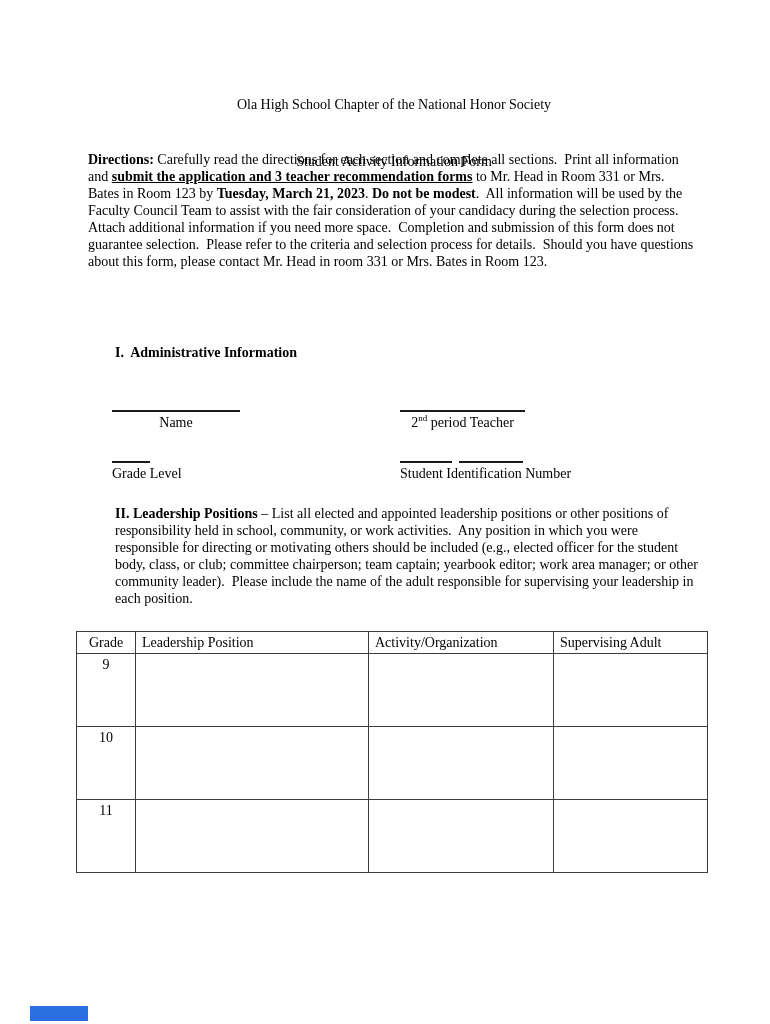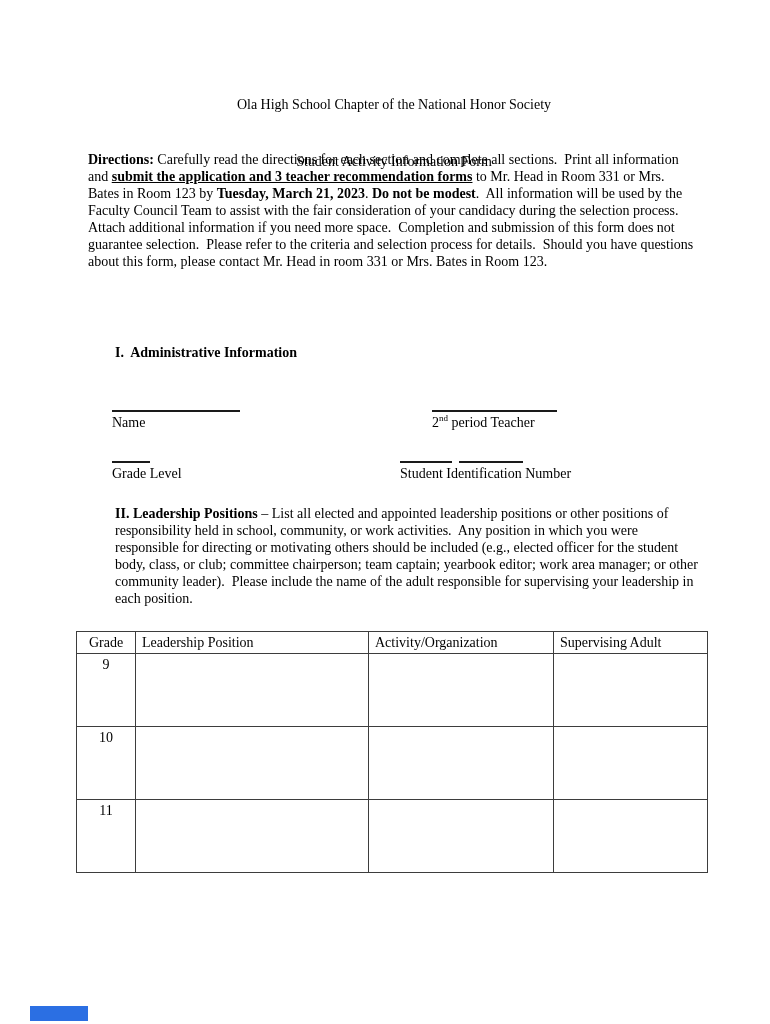--- a/index.html
+++ b/index.html
@@ -24,27 +24,27 @@
   }
   .directions {
     position:absolute; top:151px; left:88px; width:608px;
   }
   .bold { font-weight:bold; }
   .bold-underline { font-weight:bold; text-decoration:underline; }
   .sec1-heading {
     position:absolute; top:345px; left:115px;
     font-weight:bold; font-size:14px; white-space:pre-wrap;text-align:center;
   }
-  .field { position:absolute; font-size:14px; }
+  .field { position:absolute; font-size:14px;text-align:center; }
   .field .lines { display:flex; gap:7px; margin-bottom:2px; }
   .field .seg { height:2px; background:#1a1a1a; }
   .field .label { line-height:18px; white-space:pre-wrap; }
   .field-name   { top:410px; left:112px; }
   .field-name .seg { width:128px; }
-  .field-teacher{ top:410px; left:400px;margin-left:32px; }
+  .field-teacher{ top:410px; left:400px; }
   .field-teacher .seg { width:125px; }
   .field-grade  { top:461px; left:112px; }
   .field-grade .seg { width:38px; }
   .field-sid    { top:461px; left:400px; }
   .field-sid .seg-a { width:52px; }
   .field-sid .seg-b { width:64px; }
   sup { font-size:9px; vertical-align:super; line-height:0; }
   .section2 {
     position:absolute; top:505px; left:115px; width:588px;
   }

